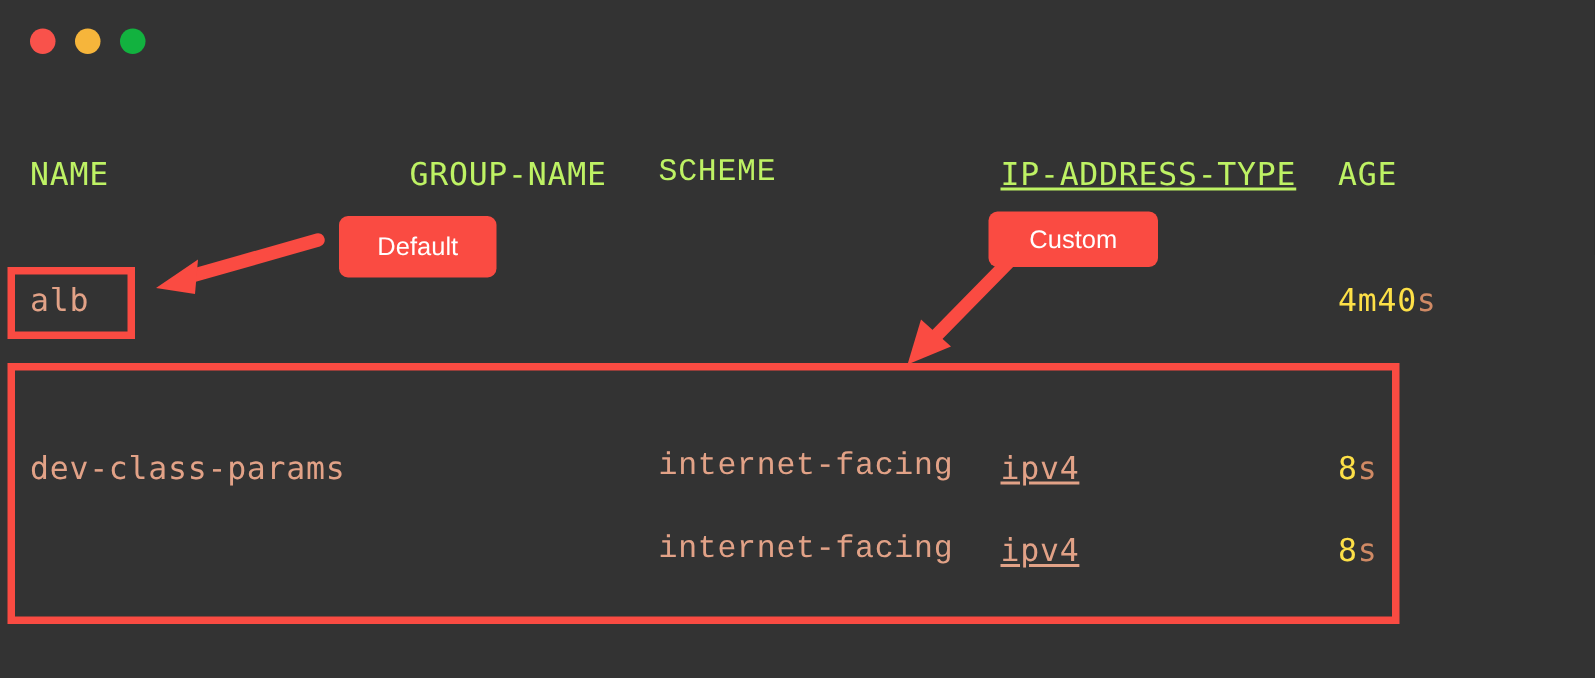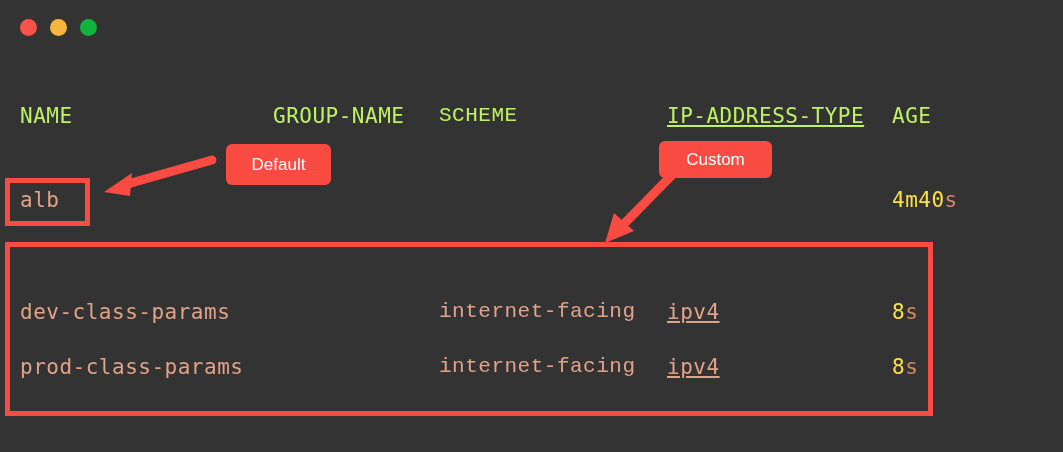--- a/index.html
+++ b/index.html
@@ -143,21 +143,20 @@
     <div class="cell hdr c-age r-head">AGE</div>
 
     <div class="cell c-name r-1">alb</div>
     <div class="cell c-age r-1"><span class="num">4m40</span><span class="unit">s</span></div>
 
     <div class="cell c-name r-2">dev-class-params</div>
     <div class="cell c-scheme r-2">internet-facing</div>
     <div class="cell c-ip r-2">ipv4</div>
     <div class="cell c-age r-2"><span class="num">8</span><span class="unit">s</span></div>
 
-    <div class="cell c-name r-3">prod-class-params</div>
     <div class="cell c-scheme r-3">internet-facing</div>
     <div class="cell c-ip r-3">ipv4</div>
     <div class="cell c-age r-3"><span class="num">8</span><span class="unit">s</span></div>
 
   </div>
 
   <div id="annotations">
 
     <div class="hl-box" id="hl-alb"></div>
     <div class="hl-box" id="hl-rows"></div>

